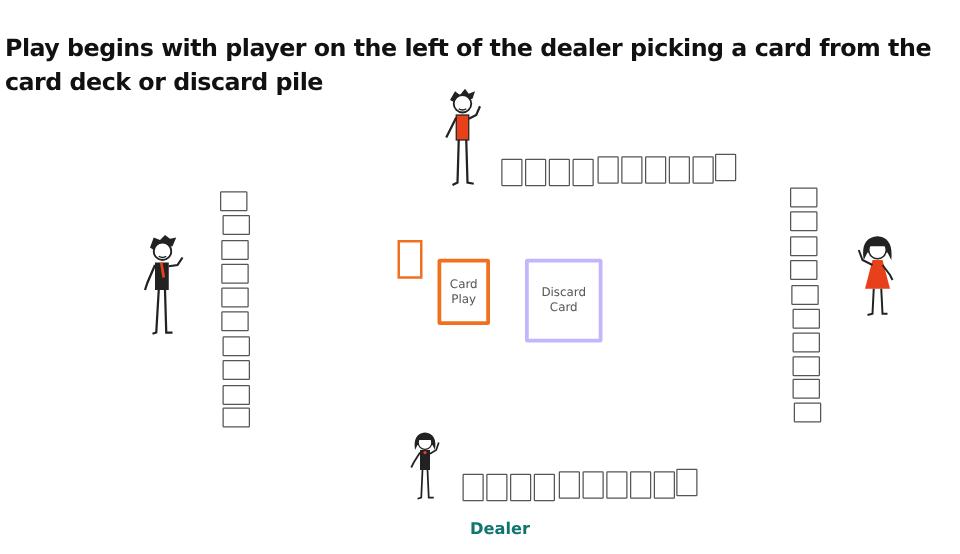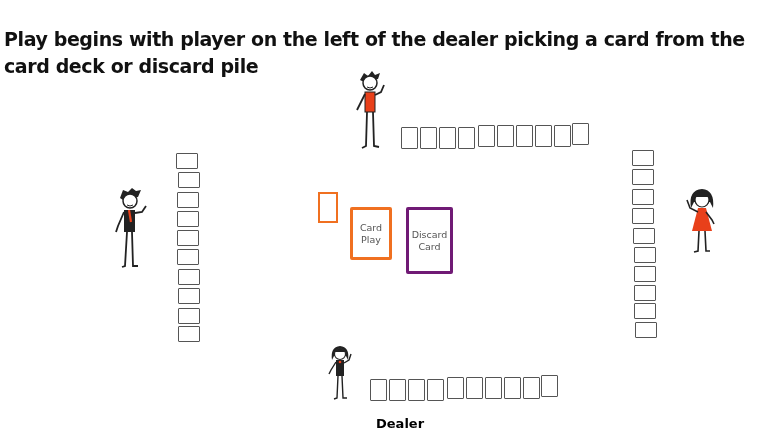--- a/index.html
+++ b/index.html
@@ -3,23 +3,23 @@
 <meta charset="utf-8">
 <style>
   html, body { margin: 0; padding: 0; }
   body { width: 768px; height: 443px; background: #ffffff; position: relative; overflow: hidden; font-family: "Liberation Sans", sans-serif; }
   .title { position: absolute; left: 4px; top: 2px; width: 760px; font-family: "DejaVu Sans", sans-serif; font-weight: bold; font-size: 19px; line-height: 27px; color: #111; letter-spacing: -0.4px; margin-top: 24px; }
   .card { position: absolute; box-sizing: border-box; border: 1.6px solid #555; border-radius: 1px; background: #fff; }
   .hcard { width: 17px; height: 22px; }
   .vcard { width: 22px; height: 16px; }
   .pile { position: absolute; box-sizing: border-box; border-radius: 2px; background: #fff; display: flex; align-items: center; justify-content: center; text-align: center; font-family: "DejaVu Sans", sans-serif; font-size: 9.5px; line-height: 12px; color: #555; }
   .deck { left: 350px; top: 207px; width: 42px; height: 53px; border: 3px solid #f07020; }
-  .discard { left: 406px; top: 207px; width: 47px; height: 67px; border: 3px solid #701a75; }
+  .discard { left: 420px; top: 207px; width: 62px; height: 67px; border: 3px solid #c4b5fd; }
   .small-card { position: absolute; left: 318px; top: 192px; width: 20px; height: 31px; box-sizing: border-box; border: 2px solid #f07020; }
-  .dealer-label { position: absolute; left: 376px; top: 416px; font-family: "DejaVu Sans", sans-serif; font-weight: bold; font-size: 13px; color: #000000; }
+  .dealer-label { position: absolute; left: 376px; top: 416px; font-family: "DejaVu Sans", sans-serif; font-weight: bold; font-size: 13px; color: #0f766e; }
   .figure { position: absolute; }
 </style>
 </head>
 <body>
 
 <div class="title">Play begins with player on the left of the dealer picking a card from the card deck or discard pile</div>
 
 <svg class="figure" style="left:352px;top:70px" width="46" height="82" viewBox="0 0 46 82">
   <path d="M8 10 L12 3 L16 6 L20 1 L23 5 L28 3 L26 9 L12 12 Z" fill="#222"></path>
   <circle cx="18" cy="13" r="7" fill="#fff" stroke="#222" stroke-width="1.5"></circle>

